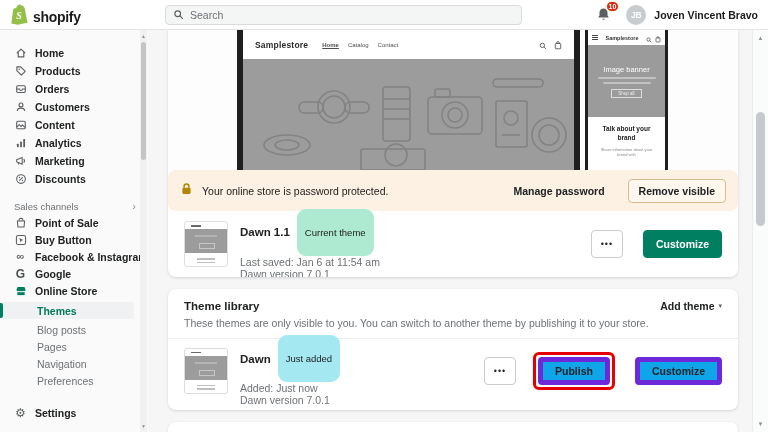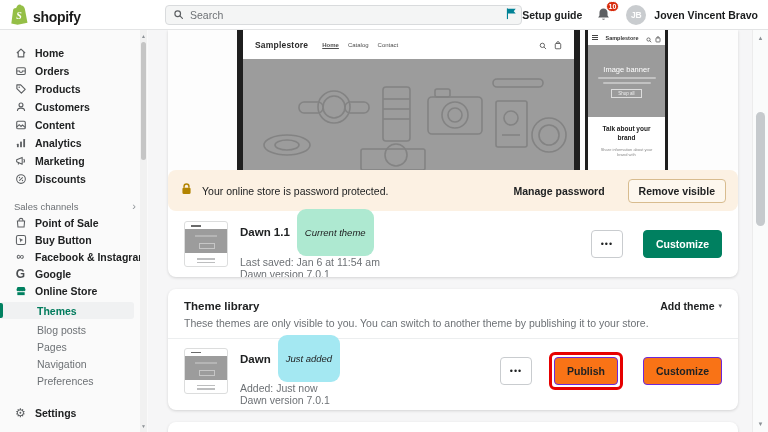--- a/index.html
+++ b/index.html
@@ -127,32 +127,32 @@
   .t-hero { height:24px; background:#9c9c9c; position:relative; }
   .t-hero::after { content:""; position:absolute; left:14px; top:14px; width:14px; height:4px;
                    border:1px solid #c6c6c6; }
   .t-hero::before { content:""; position:absolute; left:10px; top:6px; width:22px; height:2px;
                     background:#b5b5b5; }
   .t-foot { padding-top:3px; }
   .t-foot i { display:block; width:18px; height:1.5px; background:#bdbebf; margin:2px auto; }
   .theme-info { display:flex; flex-direction:column; gap:0; }
   .theme-title-row { display:flex; align-items:center; gap:7px; }
   .theme-name { font-size:11.5px; font-weight:700; color:#202223; }
-  .badge { font-size:9.5px; color:#202223; border-radius:9px; padding:18px 8px;font-style:italic; }
+  .badge { font-size:9.5px; color:#202223; border-radius:9px; padding:18px 8px; }
   .badge.green { background:#aee9d1; }
   .badge.blue { background:#a4e8f2; }
   .theme-meta { font-size:10.5px; color:#6d7175; }
   .row-spacer { flex:1; }
   .more-btn { width:32px; height:28px; background:#fff; border:1px solid #c9cccf;
               border-radius:4px; font-size:9px; letter-spacing:1px; color:#202223;
               cursor:pointer; font-family:inherit; }
   .btn { height:28px; border-radius:4px; padding:0 12px; font-size:10.5px; font-weight:700;
          cursor:pointer; font-family:inherit; }
   .btn.primary { background:#008060; border:1px solid #008060; color:#fff; margin-left:8px; }
-  .btn.secondary { background:#f97316; border:1px solid #6d28d9; color:#202223; margin-left:8px; }
+  .btn.secondary { background:#0ea5e9; border:5px solid #6d28d9; color:#202223; margin-left:8px; }
   .annotation { border:3px solid #e60000; border-radius:6px; padding:2px; margin-left:5px;
                 display:inline-flex; }
   .annotation .btn { margin-left:0; }
 
   
   #lib-header { display:flex; align-items:center; justify-content:space-between;
                 padding:11px 16px 0 16px; }
   #lib-title { font-size:11.5px; font-weight:700; color:#202223; }
   #add-theme { display:flex; align-items:center; gap:4px; cursor:pointer; }
   #add-theme .tb-label { font-size:10.5px; }
@@ -178,29 +178,20 @@
     <span>
       <svg width="11" height="11" viewBox="0 0 14 14" fill="none" stroke="#5c5f62" stroke-width="1.5">
         <circle cx="6" cy="6" r="3.6"></circle>
           <path d="M8.8 8.8 L12 12" stroke-linecap="round"></path>
       </svg>
     </span>
     <input type="text" placeholder="Search" style="">
   </div>
 
   <div id="topbar-right">
-    <div class="tb-btn">
-      <span>
-        <svg width="12" height="13" viewBox="0 0 14 15">
-          <rect x="2.2" y="1.5" width="1.3" height="12.5" fill="#008296"></rect>
-          <path d="M3.5 2 H12.5 L10.2 4.8 L12.5 7.6 H3.5 Z" fill="#008296"></path>
-        </svg>
-      </span>
-      <span class="tb-label">Setup guide</span>
-    </div>
 
     <div id="bell-wrap">
       <span>
         <svg width="15" height="15" viewBox="0 0 16 16">
           <path fill="#5c5f62" d="M8 1.6 c2.6 0 4.3 1.9 4.3 4.4 v3.1 l1.4 2.2 H2.3 l1.4 -2.2 V6 C3.7 3.5 5.4 1.6 8 1.6 z"></path>
           <path fill="#5c5f62" d="M6.4 12.4 a1.7 1.7 0 0 0 3.2 0 z"></path>
         </svg>
       </span>
       <span id="bell-badge">10</span>
     </div>
@@ -217,35 +208,35 @@
   <div class="nav-item">
     <span class="nav-ico">
       <svg width="12" height="12" viewBox="0 0 16 16" fill="none" stroke="#5c5f62" stroke-width="1.5" stroke-linejoin="round">
           <path d="M2.5 8 L8 2.8 L13.5 8 M4.3 7 V13.2 H11.7 V7"></path>
         </svg>
     </span>
     <span class="nav-label">Home</span>
   </div>
   <div class="nav-item">
     <span class="nav-ico">
+      <svg width="12" height="12" viewBox="0 0 16 16" fill="none" stroke="#5c5f62" stroke-width="1.5" stroke-linejoin="round">
+          <path d="M2.5 2.5 H7.6 L13.6 8.5 L8.5 13.6 L2.5 7.6 Z"></path>
+          <circle cx="5.6" cy="5.6" r="1" fill="#5c5f62" stroke="none"></circle>
+        </svg>
+    </span>
+    <span class="nav-label">Products</span>
+  </div>
+  <div class="nav-item">
+    <span class="nav-ico">
       <svg width="12" height="12" viewBox="0 0 16 16" fill="none" stroke="#5c5f62" stroke-width="1.5">
           <rect x="2.3" y="3.6" width="11.4" height="9" rx="1.5"></rect>
           <path d="M2.3 8 H6 c0 1.2 .9 2 2 2 s2 -.8 2 -2 h3.7"></path>
         </svg>
     </span>
     <span class="nav-label">Orders</span>
-  </div>
-  <div class="nav-item">
-    <span class="nav-ico">
-      <svg width="12" height="12" viewBox="0 0 16 16" fill="none" stroke="#5c5f62" stroke-width="1.5" stroke-linejoin="round">
-          <path d="M2.5 2.5 H7.6 L13.6 8.5 L8.5 13.6 L2.5 7.6 Z"></path>
-          <circle cx="5.6" cy="5.6" r="1" fill="#5c5f62" stroke="none"></circle>
-        </svg>
-    </span>
-    <span class="nav-label">Products</span>
   </div>
   <div class="nav-item">
     <span class="nav-ico">
       <svg width="12" height="12" viewBox="0 0 16 16" fill="none" stroke="#5c5f62" stroke-width="1.5">
           <circle cx="8" cy="5.2" r="2.6"></circle>
           <path d="M3.2 13.4 C3.2 10.6 5.2 9.5 8 9.5 C10.8 9.5 12.8 10.6 12.8 13.4"></path>
         </svg>
     </span>
     <span class="nav-label">Customers</span>
   </div>

